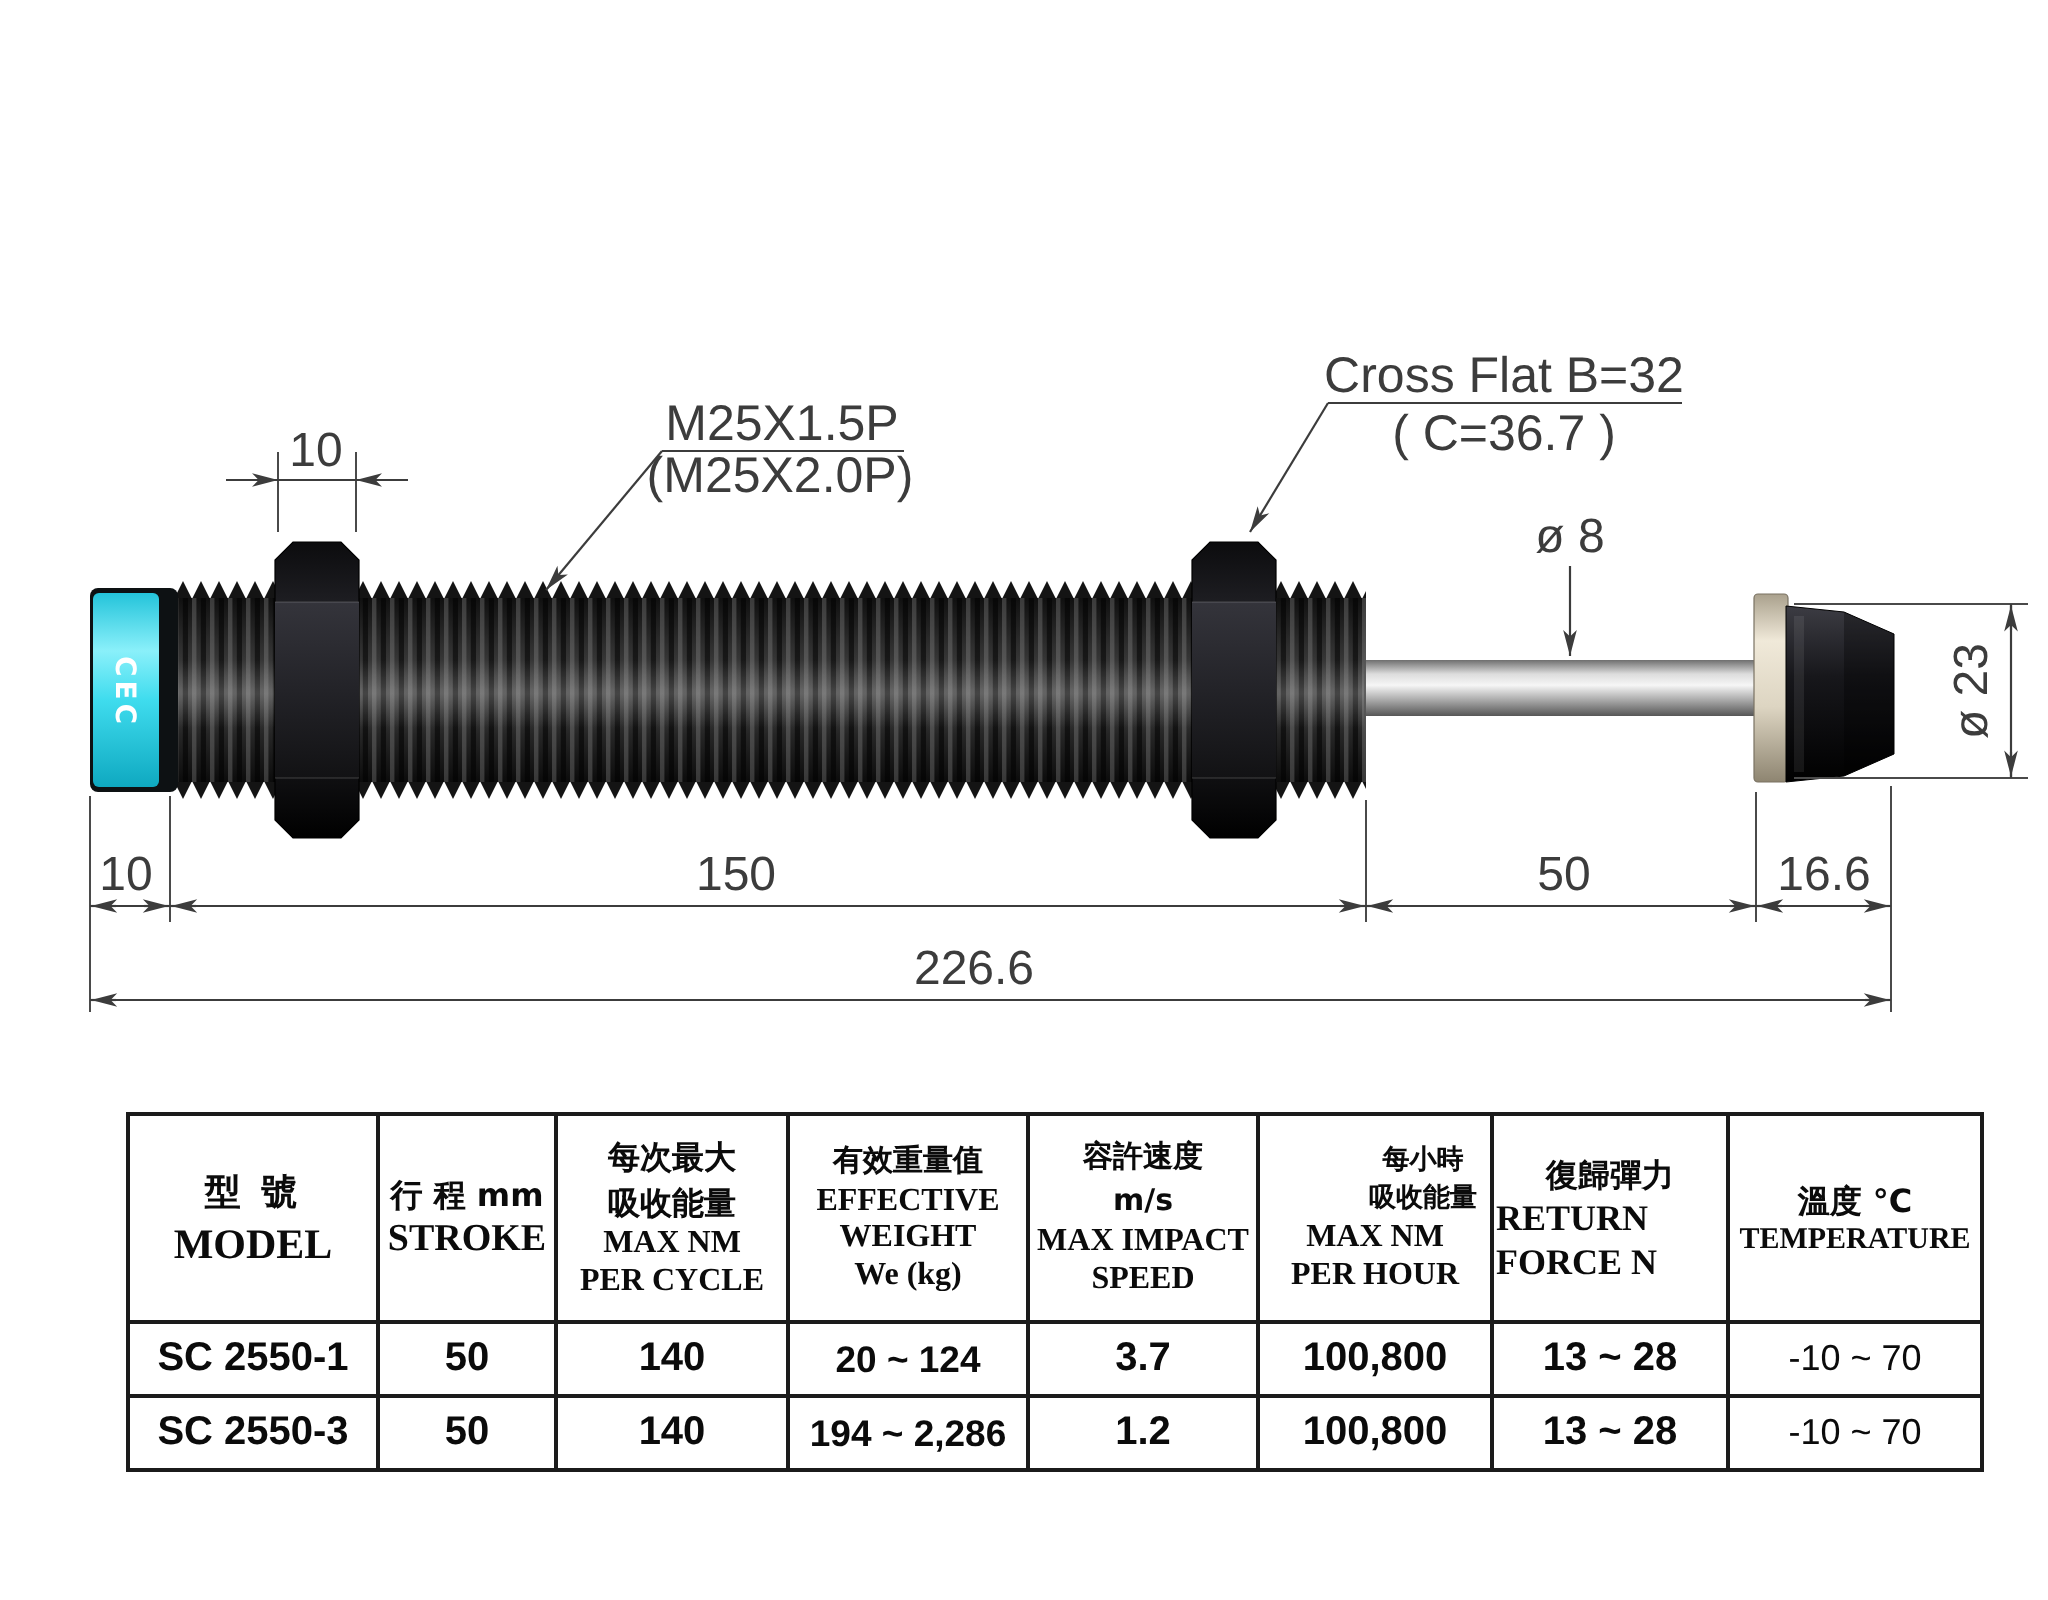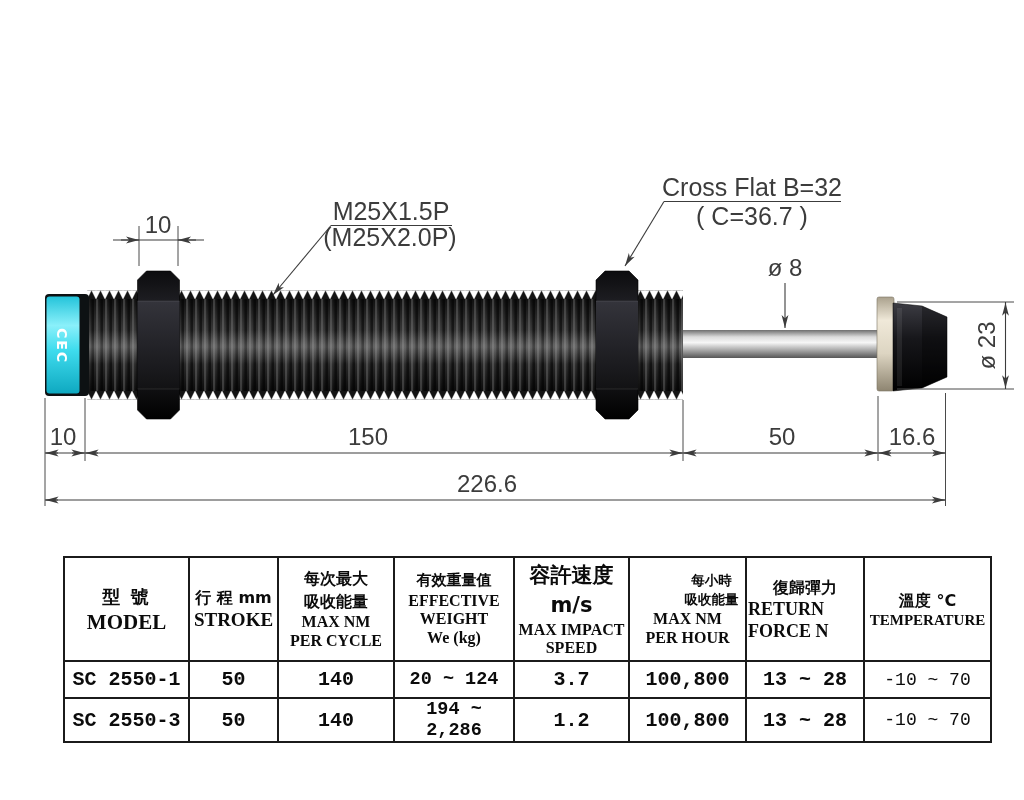--- a/index.html
+++ b/index.html
@@ -21,27 +21,27 @@
   .spec-table thead tr{height:104px;}
   .spec-table tbody tr{height:37px;}
   .h-cjk{font-family:"DejaVu Sans",sans-serif;font-weight:700;font-size:15px;line-height:1.45;white-space:pre-line;}
   .h-en{font-family:"Liberation Serif","DejaVu Serif",serif;font-weight:700;font-size:16px;line-height:1.18;white-space:pre-line;}
   th:nth-child(1) .h-cjk{font-size:18px;letter-spacing:2px;}
   th:nth-child(1) .h-en{font-size:21px;}
   th:nth-child(2) .h-cjk{font-size:16px;}
   th:nth-child(2) .h-en{font-size:19px;}
   th:nth-child(3) .h-cjk{font-size:16px;}
   th:nth-child(4) .h-en{font-size:16px;}
-  th:nth-child(5) .h-cjk{font-size:21px;}
+  th:nth-child(5) .h-cjk{font-size:15px;}
   th:nth-child(6) .h-cjk{font-size:13.5px;padding-left:48px;}
   th:nth-child(7) .h-cjk{font-size:16px;}
   th:nth-child(7) .h-en{font-size:18px;text-align:left;padding-left:0;}
   th:nth-child(8) .h-cjk{font-size:16px;}
   th:nth-child(8) .h-en{font-size:15px;}
-  .spec-table td{font-family:Liberation Mono, monospace;font-weight:700;font-size:20px;}
+  .spec-table td{font-family:Liberation Sans, sans-serif;font-weight:700;font-size:20px;}
   .spec-table td:nth-child(4){font-size:18.5px;}
   .spec-table td:nth-child(8){font-weight:400;font-size:18px;}
 </style>
 </head>
 <body>
 
 <div class="page">
 
   <div class="drawing-wrap">
     <svg width="1024" height="530" viewBox="0 0 1024 530" xmlns="http://www.w3.org/2000/svg">

